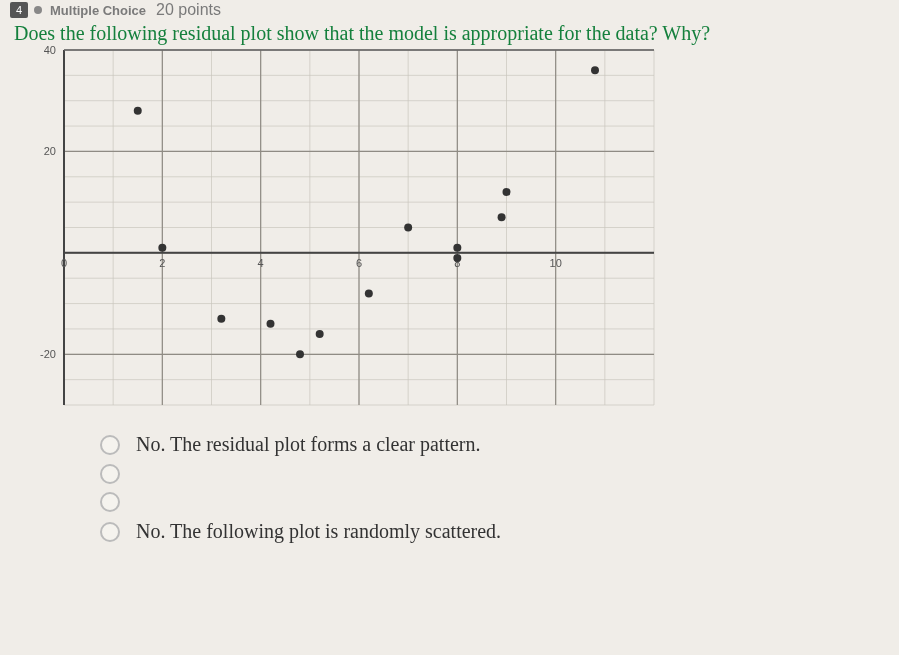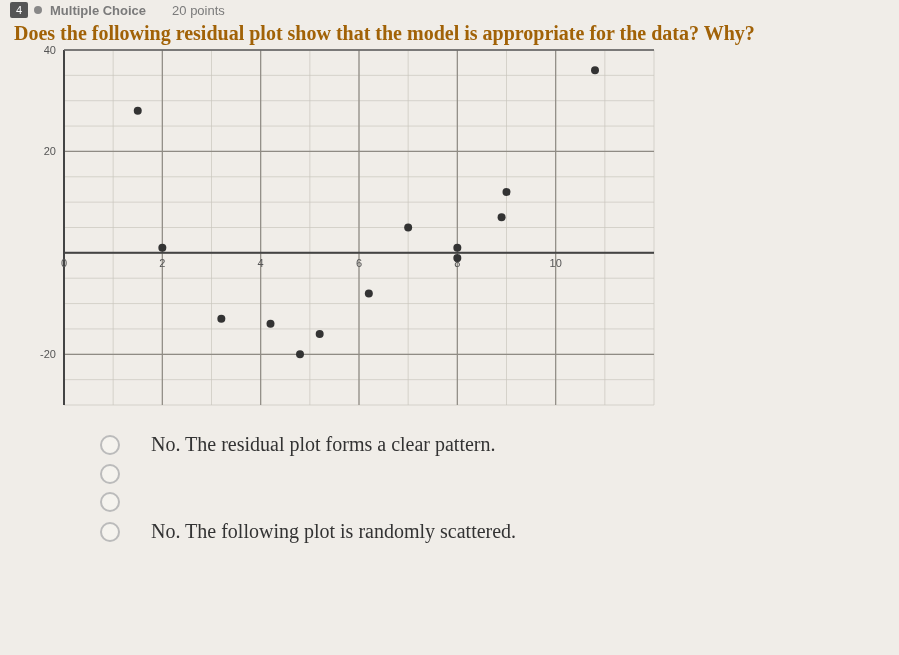--- a/index.html
+++ b/index.html
@@ -30,45 +30,44 @@
     display: inline-flex;
     align-items: center;
     justify-content: center;
     margin-right: 6px;
     border-radius: 2px;
   }
   .dot-icon {
     width: 8px; height: 8px; border-radius: 50%;
     background: #888; margin-right: 8px;
   }
-  .qtype { font-size: 13px; margin-right: 26px; font-weight: 600;}
-  .pts { font-size: 13px; }
+  .qtype { font-size: 13px; margin-right: 10px; font-weight: 600;}
+  .pts { font-size: 16px; }
   .question {
-    font-weight: bold;
+    font-weight: normal;
     font-size: 20px;
     padding: 2px 14px 0 14px;
-    color: #a16207;
+    color: #15803d;
   }
   .chart-area {
     position: relative;
     width: 650px;
     height: 380px;
     margin-left: 14px;
   }
   svg { display: block; }
   .options {
     margin-left: 100px;
     margin-top: 8px;
     font-size: 20px;
   }
   .option-row {
     display: flex;
     align-items: center;
     margin: 8px 0;
-    gap: 15px;
   }
   .radio {
     width: 16px; height: 16px;
     border: 2px solid #bbb;
     border-radius: 50%;
     margin-right: 16px;
     flex-shrink: 0;
     background: #f5f3ee;
   }
 </style>

